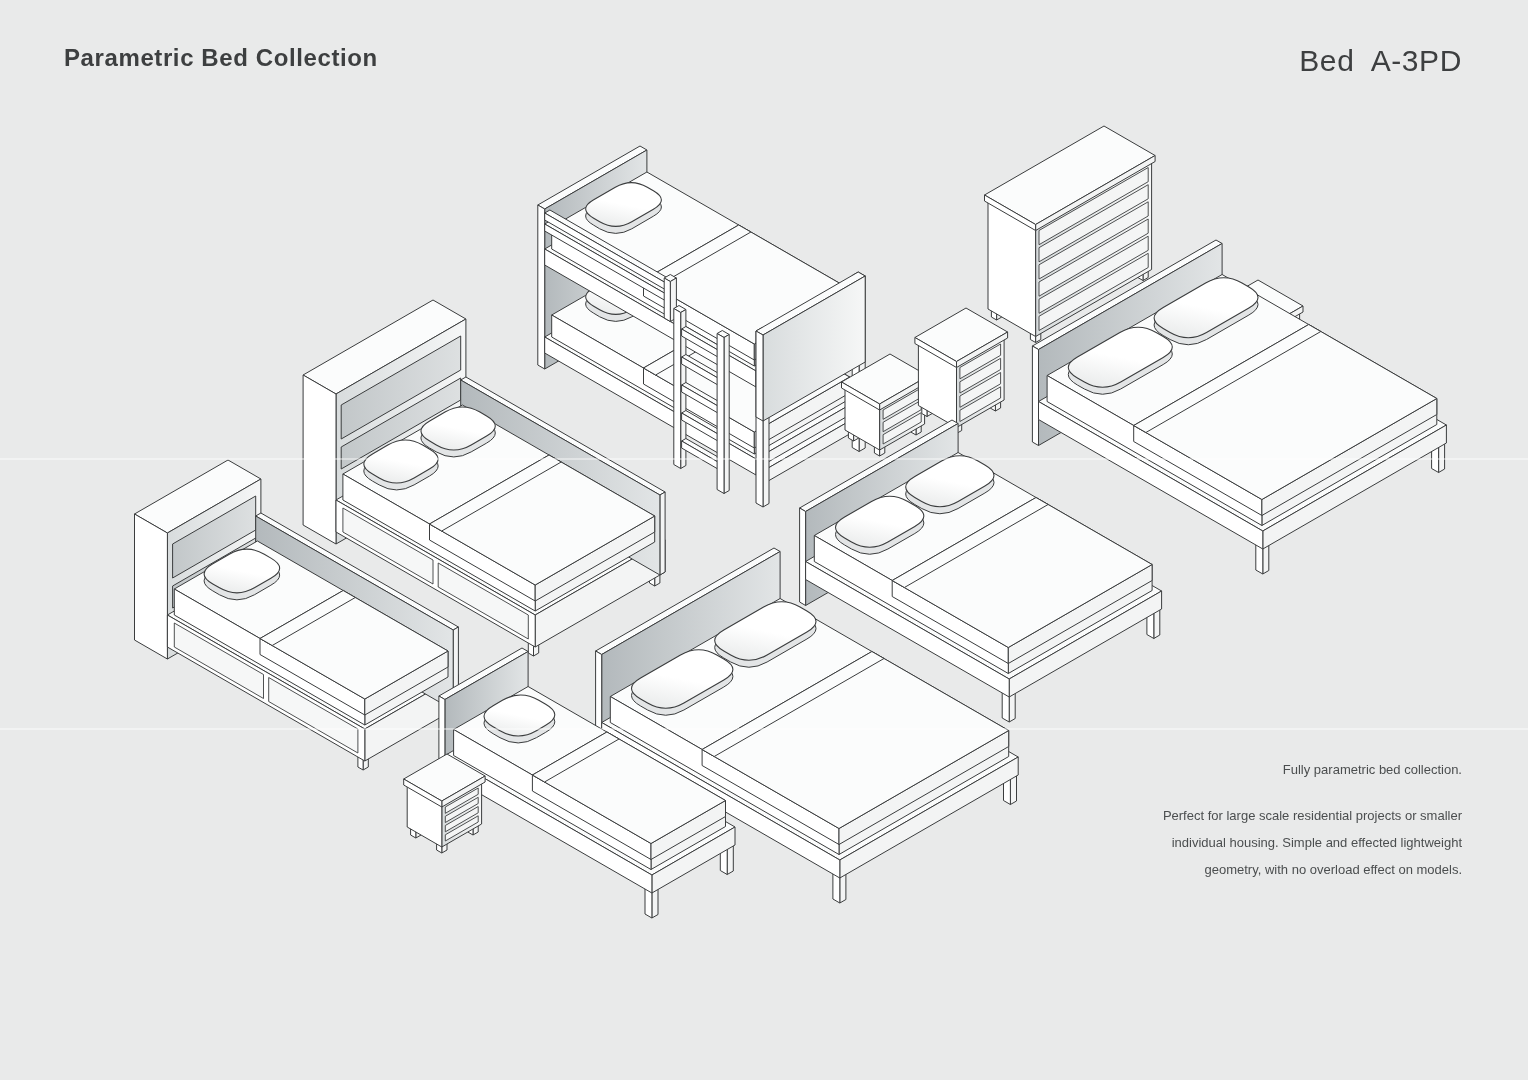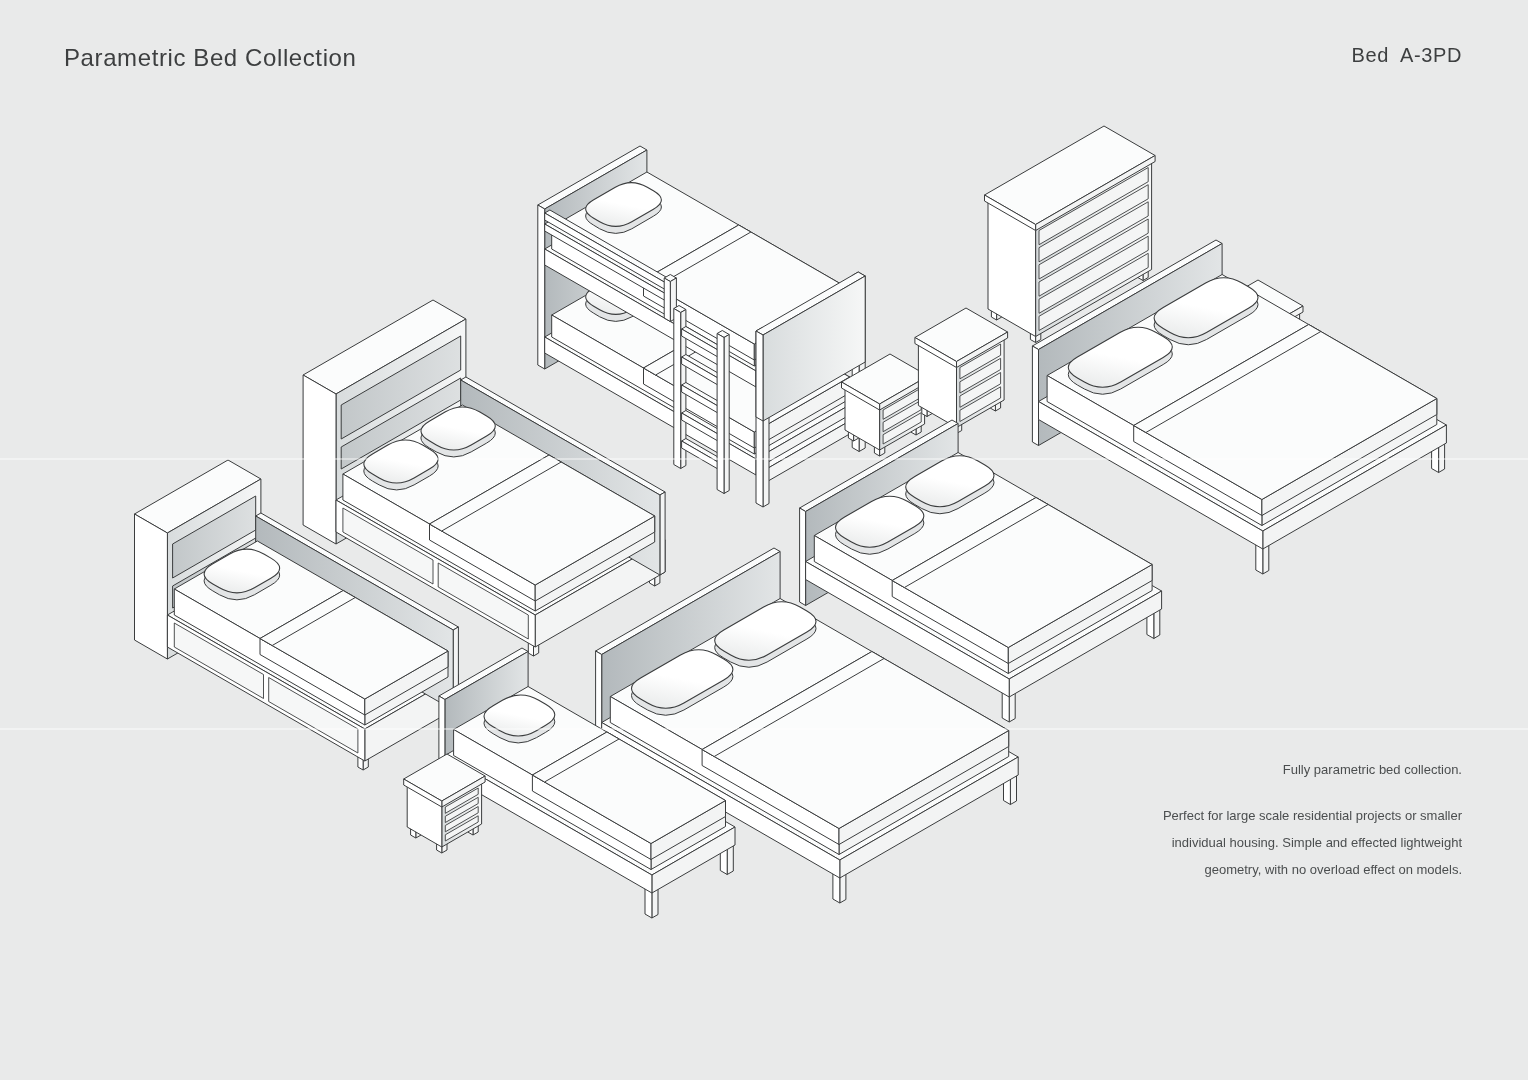--- a/index.html
+++ b/index.html
@@ -3,26 +3,26 @@
 <meta charset="utf-8">
 <style>
   html,body{margin:0;padding:0;}
   body{
     width:1528px;height:1080px;position:relative;overflow:hidden;
     background:#e9eaea;
     font-family:"Liberation Sans","DejaVu Sans",sans-serif;
   }
   .sheet-title{
     position:absolute;left:64px;top:44px;
-    font-size:24px;font-weight:400;letter-spacing:.6px;
+    font-size:24px;font-weight:700;letter-spacing:.6px;
     color:#3d3f40;white-space:pre;
   }
   .model-code{
     position:absolute;right:66px;top:44px;
-    font-size:20px;font-weight:400;letter-spacing:.6px;
+    font-size:30px;font-weight:400;letter-spacing:.6px;
     color:#3d3f40;text-align:right;white-space:pre;
   }
   .notes{
     position:absolute;right:66px;top:756px;width:500px;
     text-align:right;color:#4b4e4f;
     font-size:13px;line-height:27px;
   }
   .notes p{margin:0 0 19px 0;white-space:pre-line;}
   #iso-canvas{position:absolute;left:0;top:0;}
   .glare{

